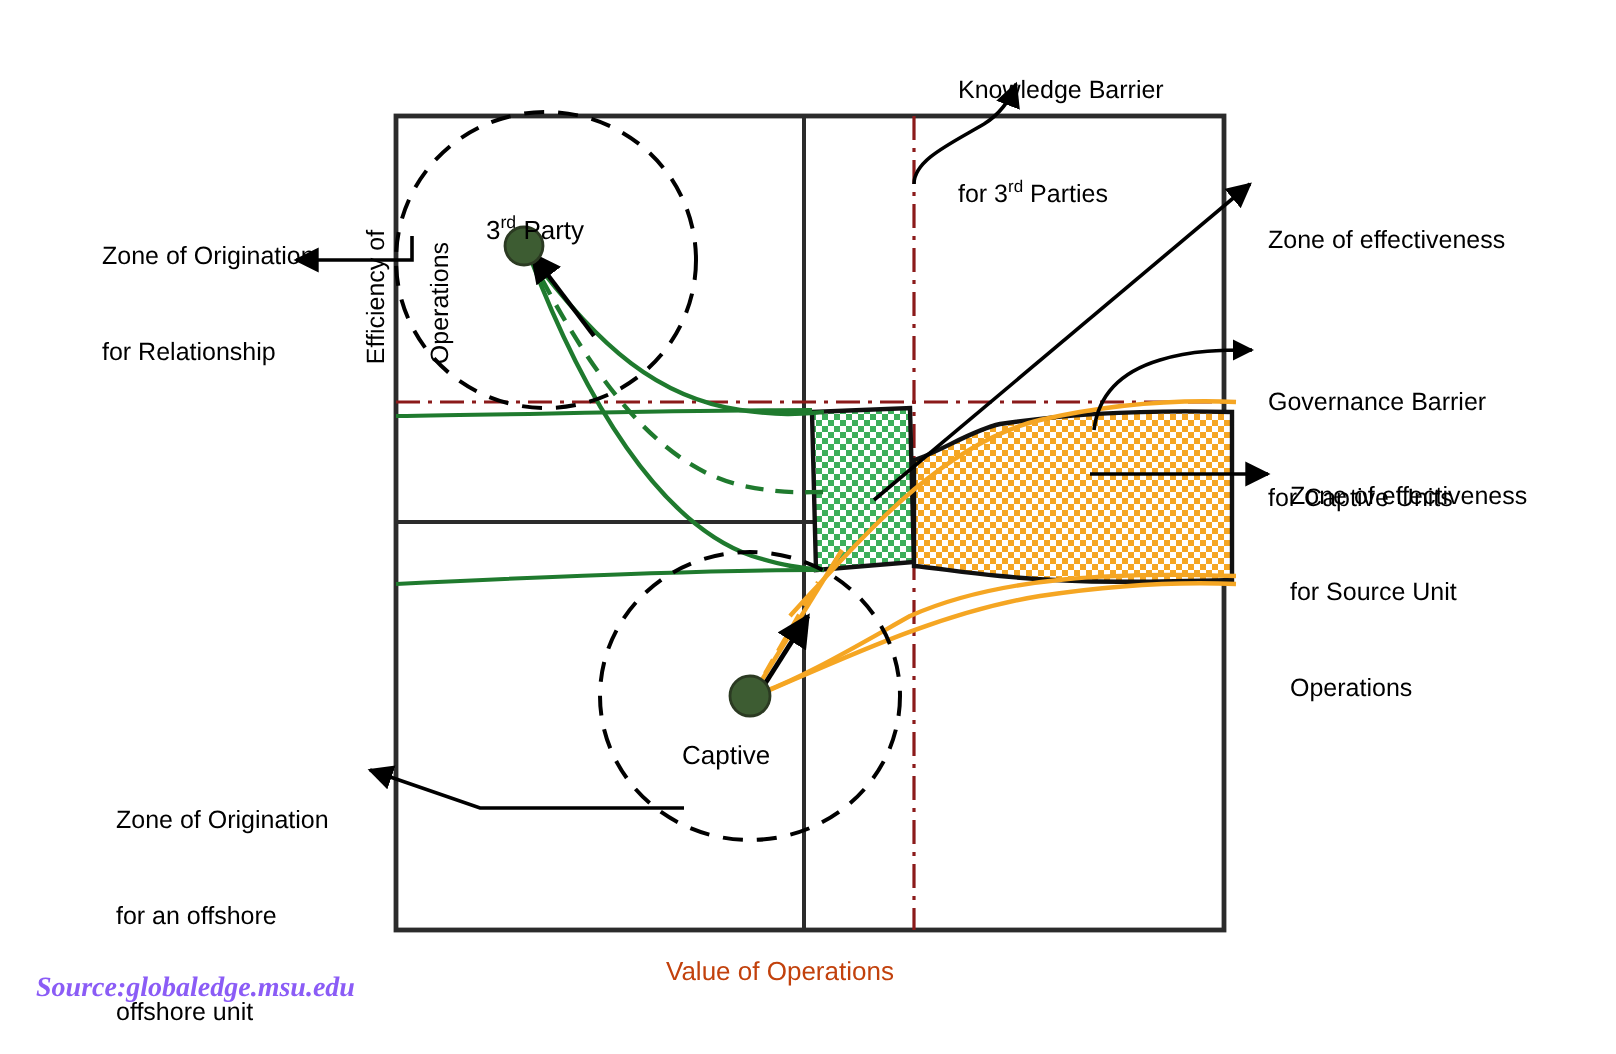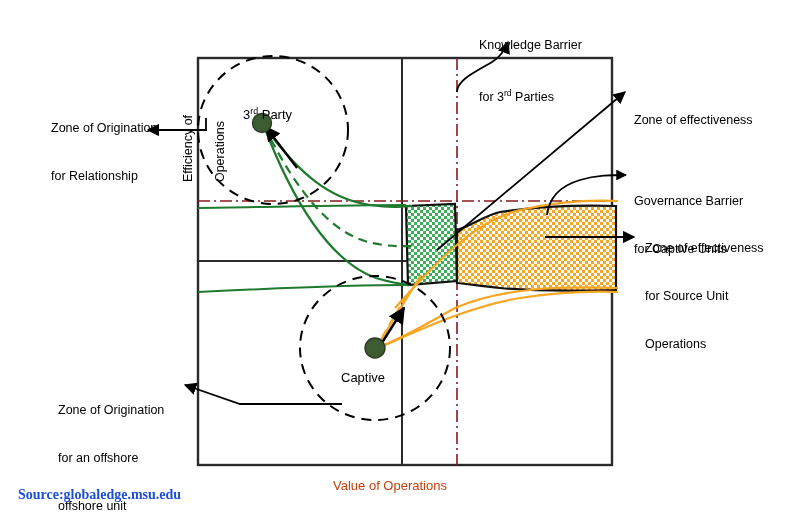--- a/index.html
+++ b/index.html
@@ -3,21 +3,21 @@
 <meta charset="utf-8">
 <style>
   html,body{margin:0;padding:0;background:#ffffff;}
   body{width:808px;height:527px;overflow:hidden;
        font-family:"Liberation Sans",sans-serif;color:#000;}
   #stage{position:relative;width:680px;height:527px;}
   #svgroot{position:absolute;left:0;top:0;width:808px;height:527px;}
   .lbl{position:absolute;font-family:"Liberation Sans",sans-serif;
        font-size:12.5px;line-height:16px;color:#000;white-space:pre;}
   #src{position:absolute;left:18px;top:487px;font-family:"Liberation Serif",serif;
-       font-weight:bold;font-size:14px;color:#1d4ed8;white-space:pre;}
+       font-style:italic;font-weight:bold;font-size:14px;color:#8b5cf6;white-space:pre;}
   #ylab{position:absolute;left:164px;top:196px;width:110px;
         font-size:12.5px;line-height:16px;color:#000;
         transform:rotate(-90deg);transform-origin:0 0;text-align:left;white-space:pre;}
   #xlab{position:absolute;left:333px;top:478px;font-size:13px;color:#c2410c;white-space:pre;}
   .nodelbl{position:absolute;font-size:13px;color:#000;white-space:pre;}
   sup{font-size:0.68em;vertical-align:super;}
 </style>
 </head>
 <body>
 

